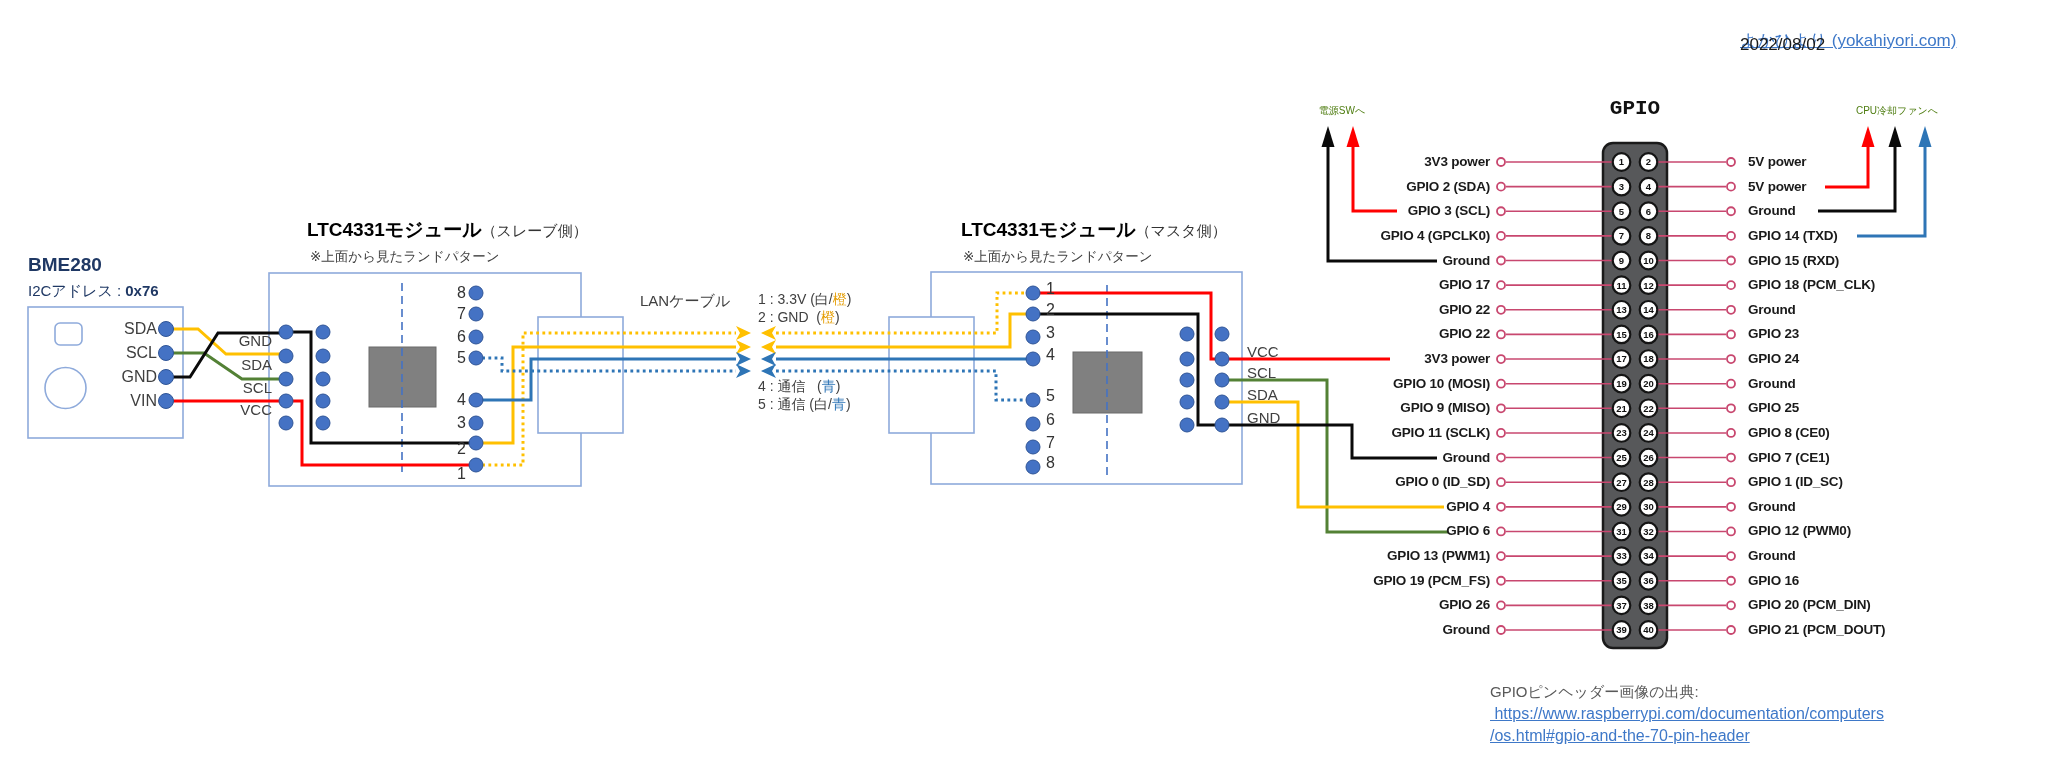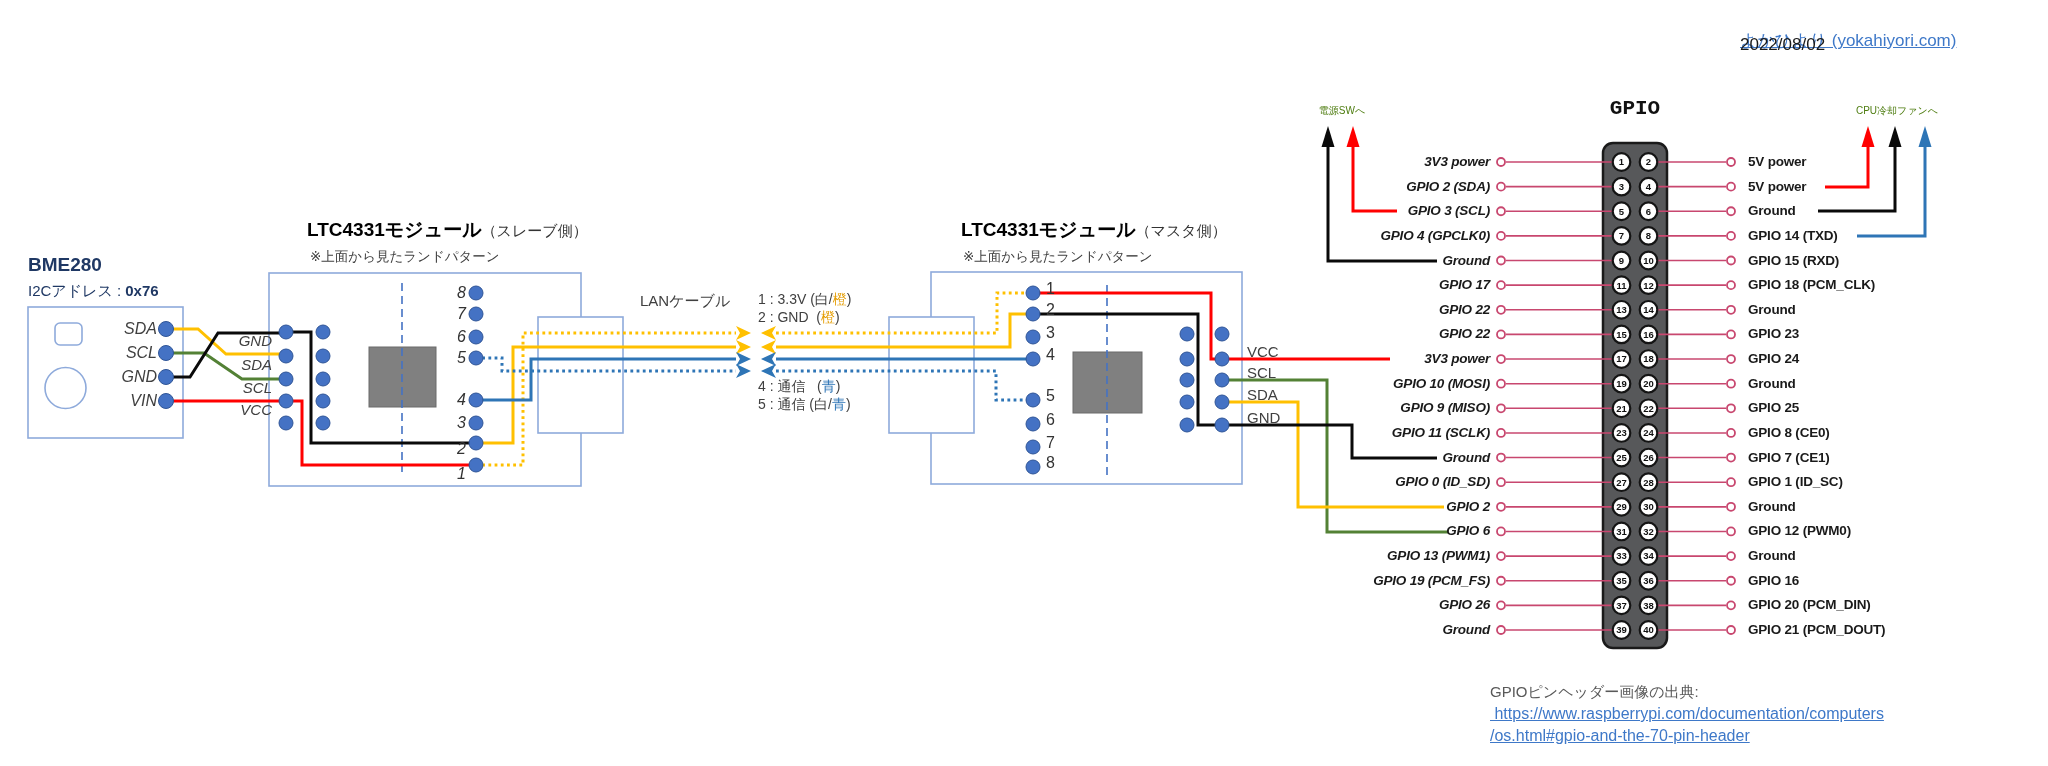--- a/index.html
+++ b/index.html
@@ -18,21 +18,21 @@
   .pink{stroke:var(--pink);stroke-width:1.6;}
   .pinkdot{fill:#fff;stroke:var(--pink);stroke-width:1.8;}
   .pincirc{fill:#fff;stroke:#141414;stroke-width:2.2;}
   .pinnum{font:700 9.5px "Liberation Sans",sans-serif;fill:#111;text-anchor:middle;}
   .modbox{fill:none;stroke:var(--boxborder);stroke-width:1.6;}
   .whitebox{fill:#fff;stroke:var(--boxborder);stroke-width:1.6;}
   .chip{fill:#808080;stroke:#6a6a6a;stroke-width:1;}
   .dashline{stroke:var(--pinblue);stroke-width:1.6;stroke-dasharray:8 5;}
   .dot{fill:var(--pinblue);stroke:#2F5597;stroke-width:1;}
   .lbl{position:absolute;color:#1a1a1a;font-size:15px;height:20px;line-height:20px;white-space:pre;}
-  .t-right{font-style:italic;}
+  .t-right{}
   .gpio-lbl{font-weight:700;font-size:13.5px;letter-spacing:-0.2px;height:20px;line-height:20px;}
   .padlbl{font-size:15px;color:#404040;}
   .numlbl{font-size:16px;color:#333;}
   .bmelbl{font-size:16px;color:#404040;}
   .lanlbl{font-size:14px;color:#404040;height:18px;line-height:18px;}
   .lanlbl .o{color:var(--orange);} .lanlbl .b{color:var(--bluetext);}
   .page-title{left:912px;top:13px;transform:translateX(-50%);font-size:19px;font-weight:600;color:#262626;}
   .page-sub{left:912px;top:44px;transform:translateX(-50%);font-size:14.5px;color:var(--gray);}
   .site-link{left:1740px;top:11px;font-size:17px;color:var(--link);text-decoration:underline;margin-top:20px;}
   .date{left:1740px;top:35px;font-size:17px;color:#1a1a1a;}
@@ -366,21 +366,21 @@
     <div class="lbl gpio-lbl t-right" style="right: 558px; top: 373.679px;">GPIO 10 (MOSI)</div>
     <div class="lbl gpio-lbl" style="left: 1748px; top: 373.679px;">Ground</div>
     <div class="lbl gpio-lbl t-right" style="right: 558px; top: 398.31px;">GPIO 9 (MISO)</div>
     <div class="lbl gpio-lbl" style="left: 1748px; top: 398.31px;">GPIO 25</div>
     <div class="lbl gpio-lbl t-right" style="right: 558px; top: 422.941px;">GPIO 11 (SCLK)</div>
     <div class="lbl gpio-lbl" style="left: 1748px; top: 422.941px;">GPIO 8 (CE0)</div>
     <div class="lbl gpio-lbl t-right" style="right: 558px; top: 447.572px;">Ground</div>
     <div class="lbl gpio-lbl" style="left: 1748px; top: 447.572px;">GPIO 7 (CE1)</div>
     <div class="lbl gpio-lbl t-right" style="right: 558px; top: 472.203px;">GPIO 0 (ID_SD)</div>
     <div class="lbl gpio-lbl" style="left: 1748px; top: 472.203px;">GPIO 1 (ID_SC)</div>
-    <div class="lbl gpio-lbl t-right" style="right: 558px; top: 496.834px;">GPIO 2</div>
+    <div class="lbl gpio-lbl t-right" style="right: 558px; top: 496.834px;">GPIO 4</div>
     <div class="lbl gpio-lbl" style="left: 1748px; top: 496.834px;">Ground</div>
     <div class="lbl gpio-lbl t-right" style="right: 558px; top: 521.465px;">GPIO 6</div>
     <div class="lbl gpio-lbl" style="left: 1748px; top: 521.465px;">GPIO 12 (PWM0)</div>
     <div class="lbl gpio-lbl t-right" style="right: 558px; top: 546.096px;">GPIO 13 (PWM1)</div>
     <div class="lbl gpio-lbl" style="left: 1748px; top: 546.096px;">Ground</div>
     <div class="lbl gpio-lbl t-right" style="right: 558px; top: 570.727px;">GPIO 19 (PCM_FS)</div>
     <div class="lbl gpio-lbl" style="left: 1748px; top: 570.727px;">GPIO 16</div>
     <div class="lbl gpio-lbl t-right" style="right: 558px; top: 595.358px;">GPIO 26</div>
     <div class="lbl gpio-lbl" style="left: 1748px; top: 595.358px;">GPIO 20 (PCM_DIN)</div>
     <div class="lbl gpio-lbl t-right" style="right: 558px; top: 619.989px;">Ground</div>

